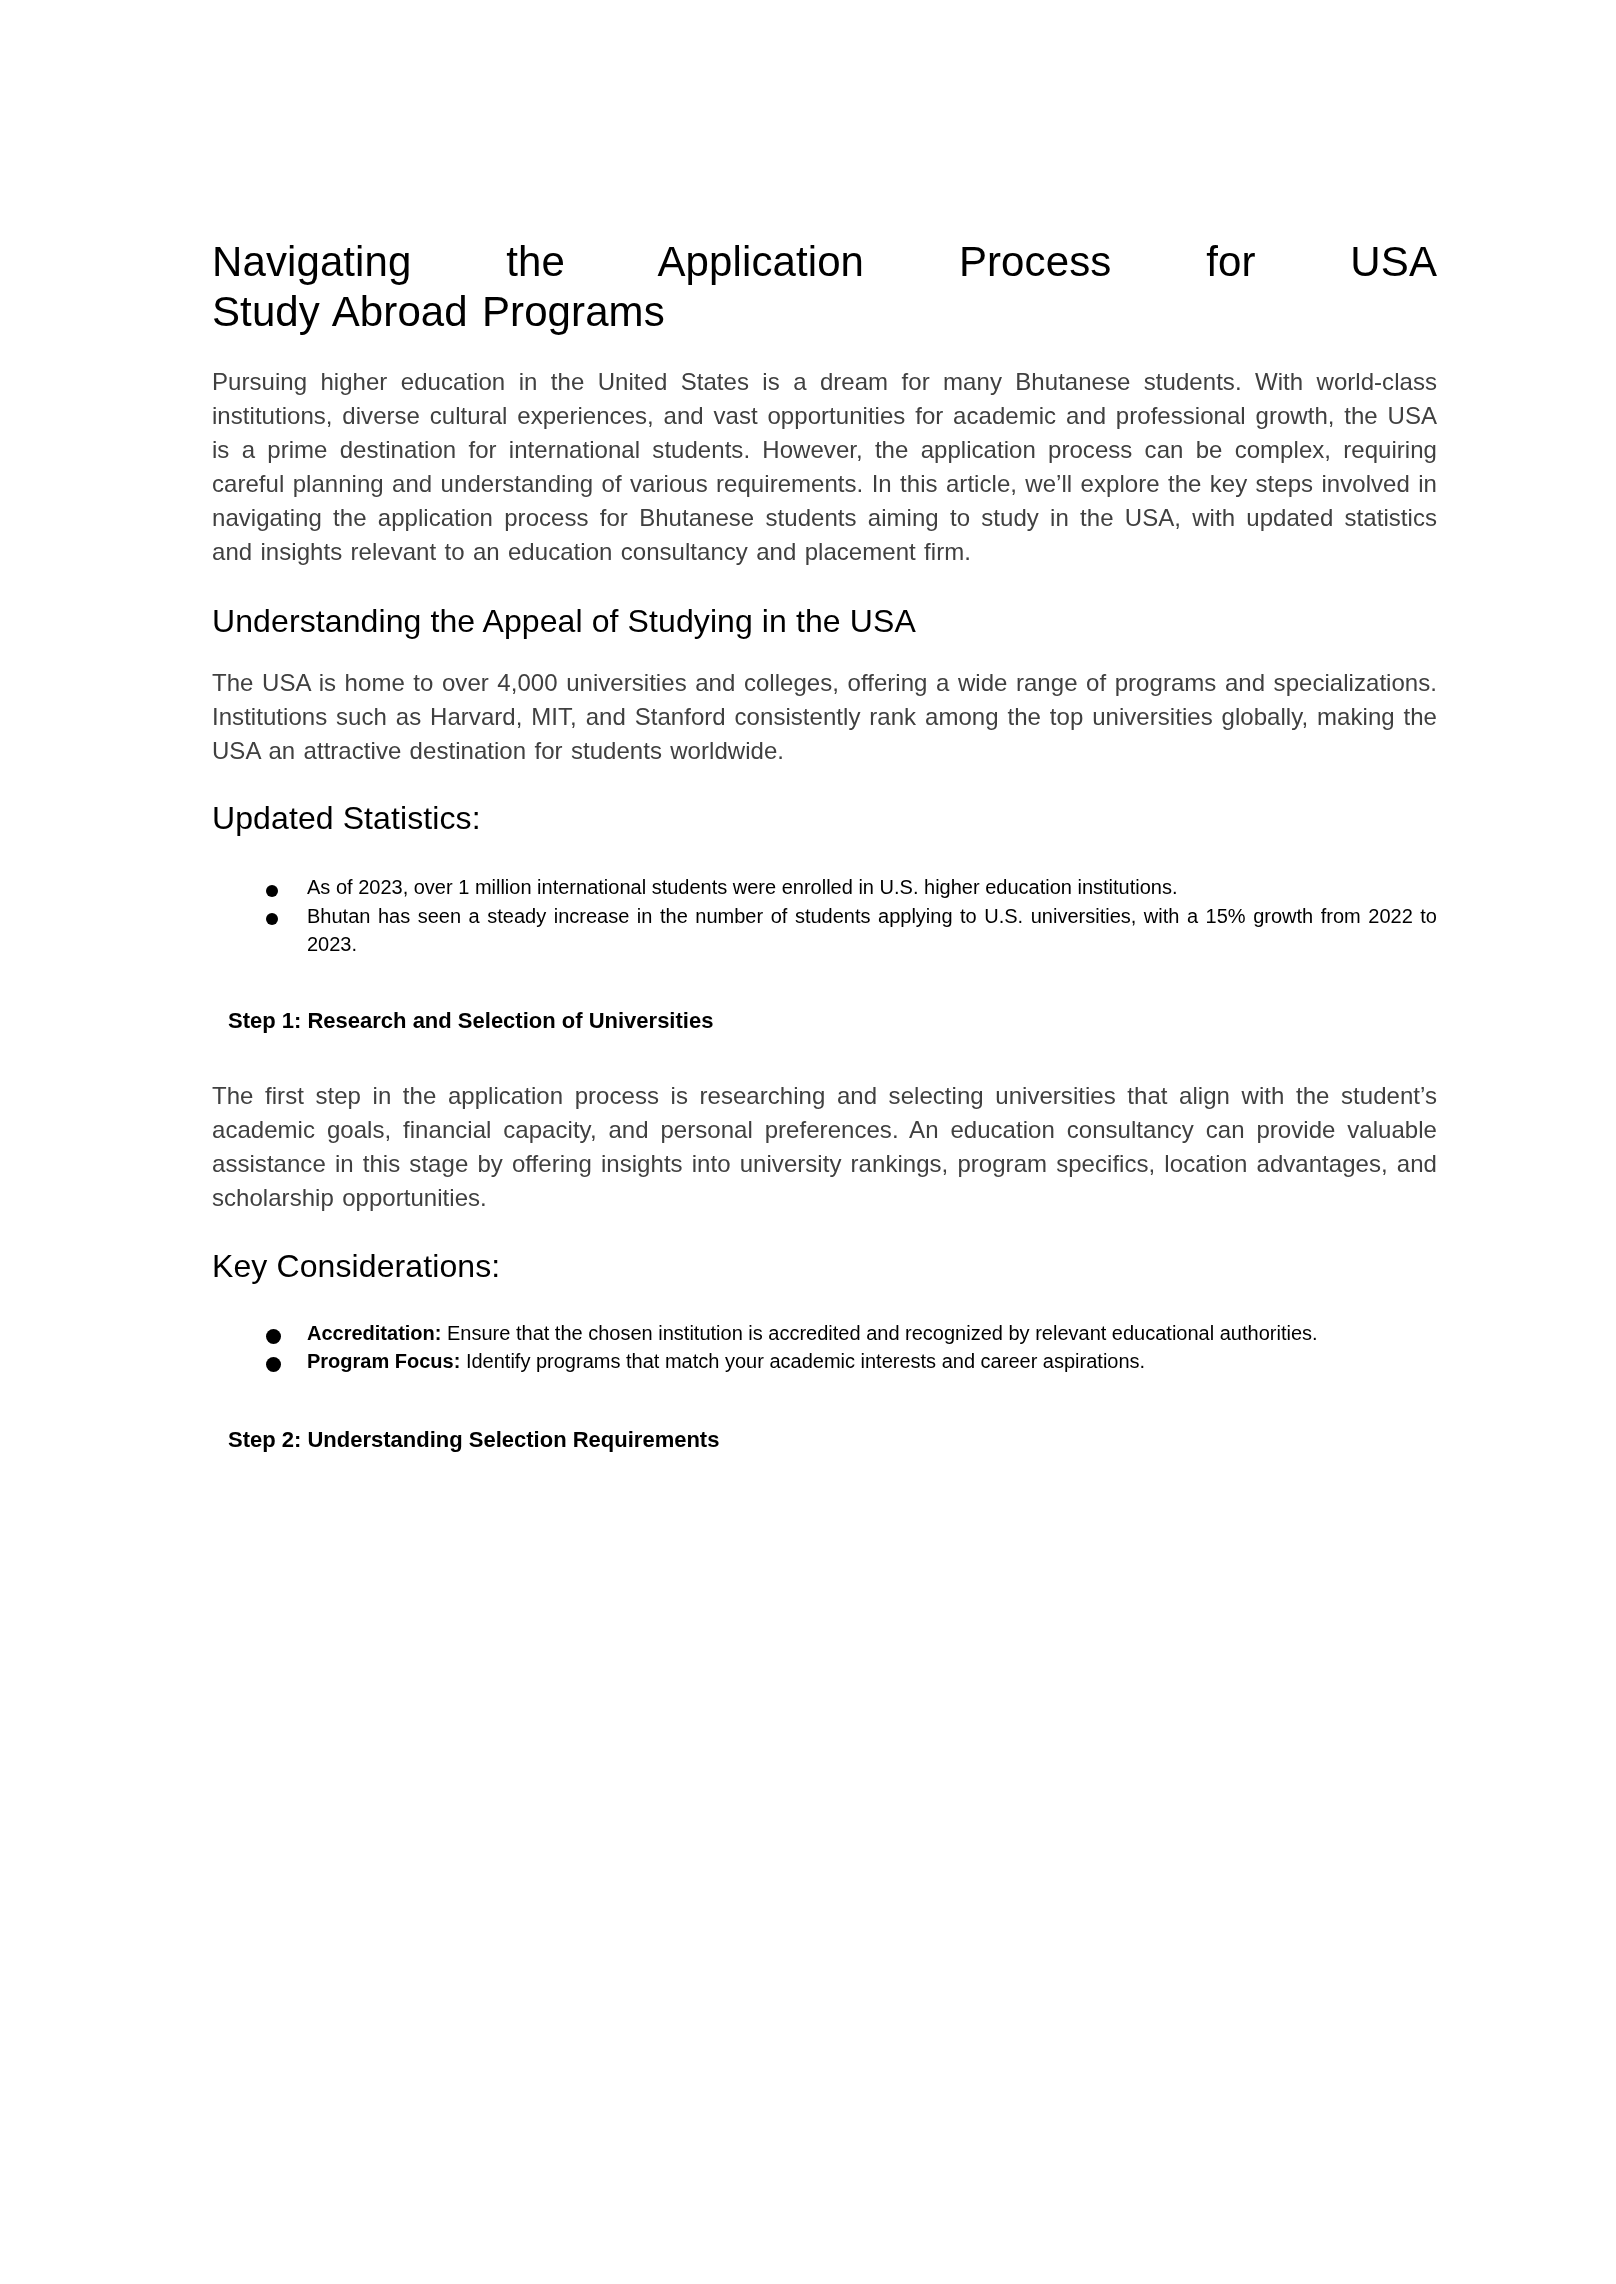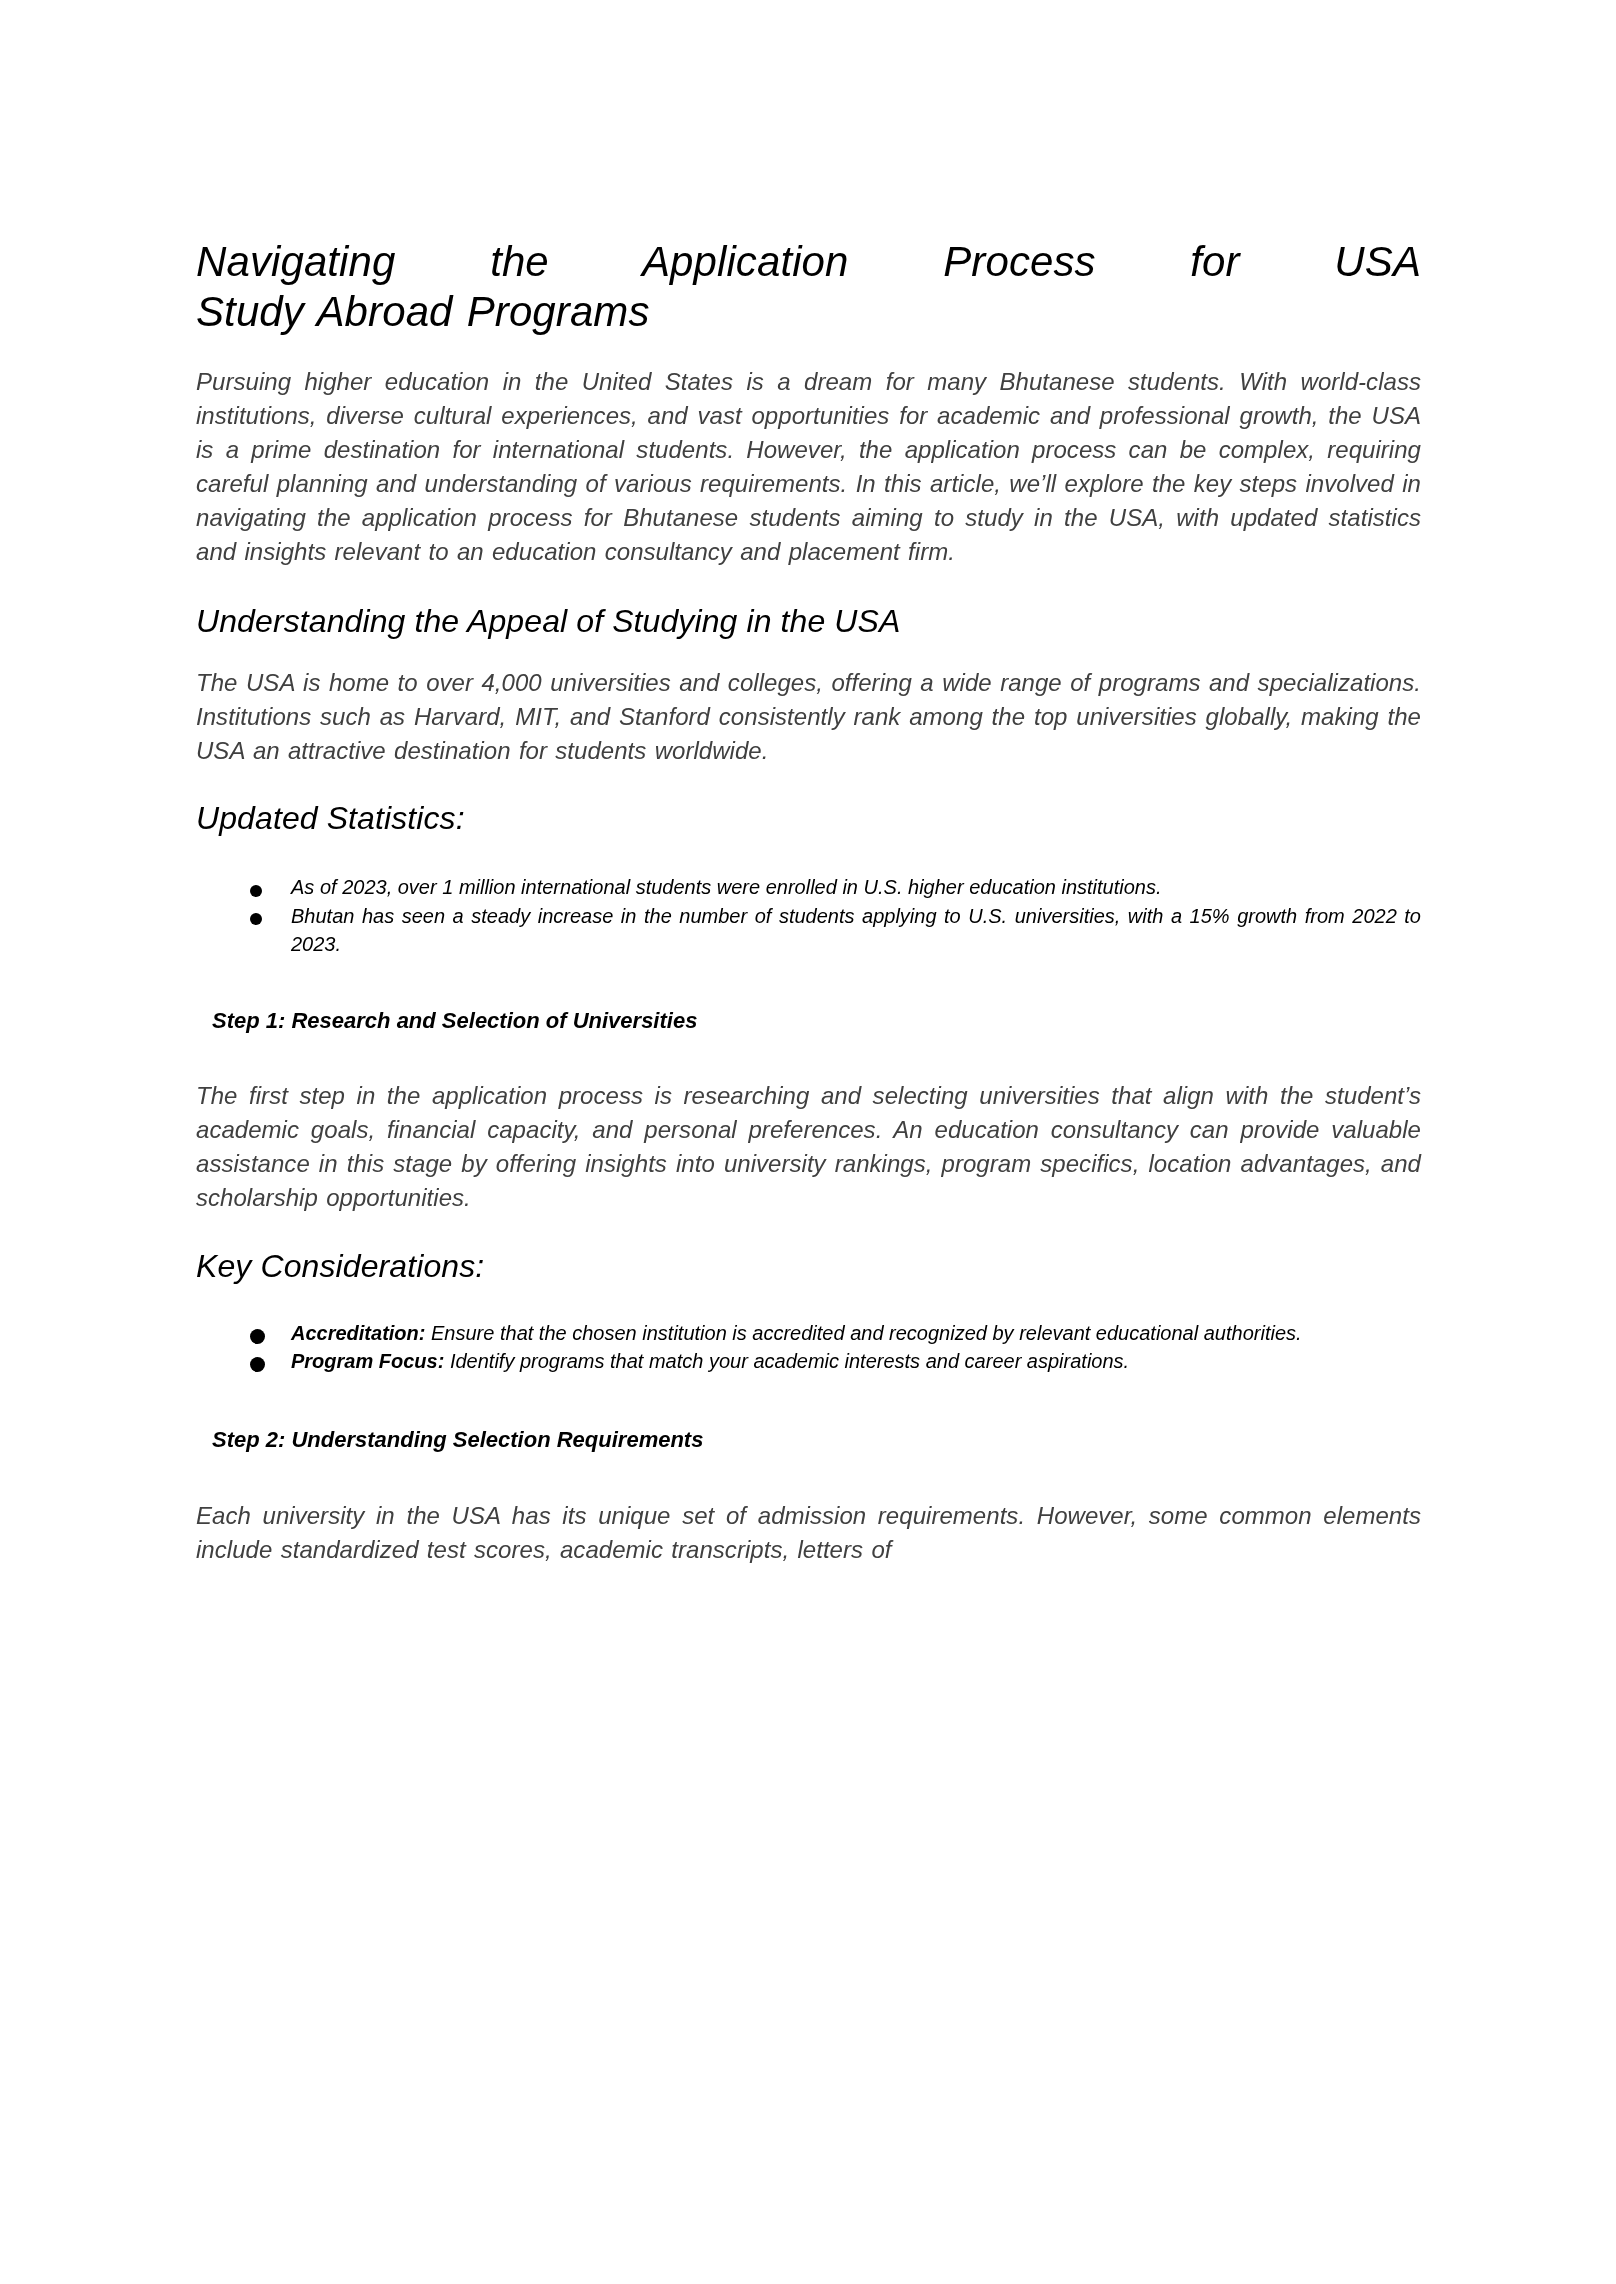--- a/index.html
+++ b/index.html
@@ -17,24 +17,23 @@
   }
   .page {
     position: relative;
     width: 1617px;
     height: 2284px;
     background: #ffffff;
     box-sizing: border-box;
   }
   .content {
     position: absolute;
-    left: 196px;
+    left: 212px;
     top: 237px;
     width: 1225px;
-    font-style: italic;
   }
 
   
   .doc-title {
     font-size: 42px;
     font-weight: 400;
     line-height: 1.20;
     text-align: justify;
     text-align-last: left;
     letter-spacing: 0.1px;
@@ -216,17 +215,16 @@
         <span class="li-text just"><span class="lead">Program Focus:</span><span> Identify programs that match your academic interests and career  aspirations.</span></span>
       </li>
     </ul>
 
     <div class="sp-list-step2"></div>
 
     <h3 class="step-heading">Step 2: Understanding Selection Requirements</h3>
 
     <div class="sp-step-para2"></div>
 
-    <p class="body-text loose">Each university in the USA has its unique set of admission requirements. However, some  common elements include standardized test scores, academic transcripts, letters of</p>
 
   </div>
 </div>
 
 
 </body></html>

